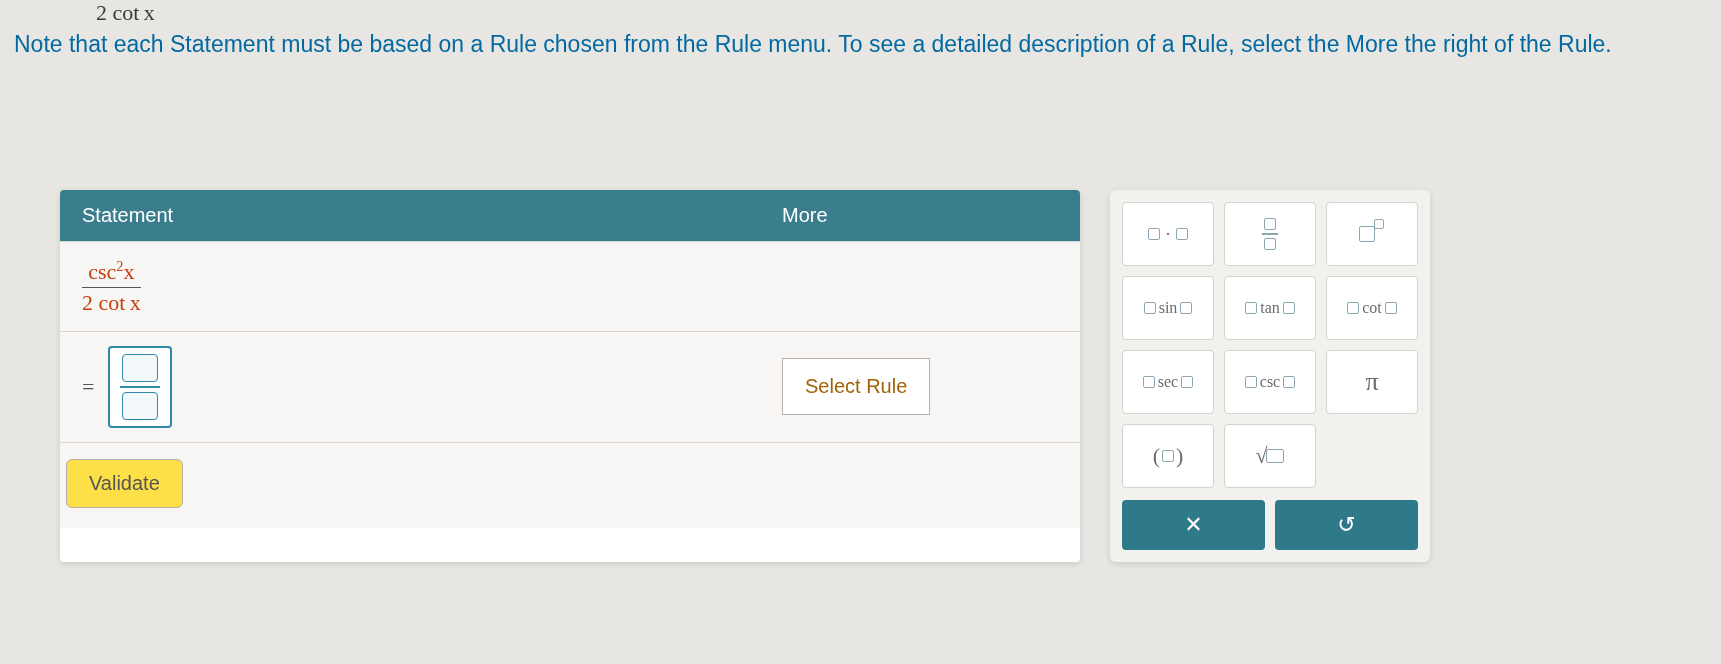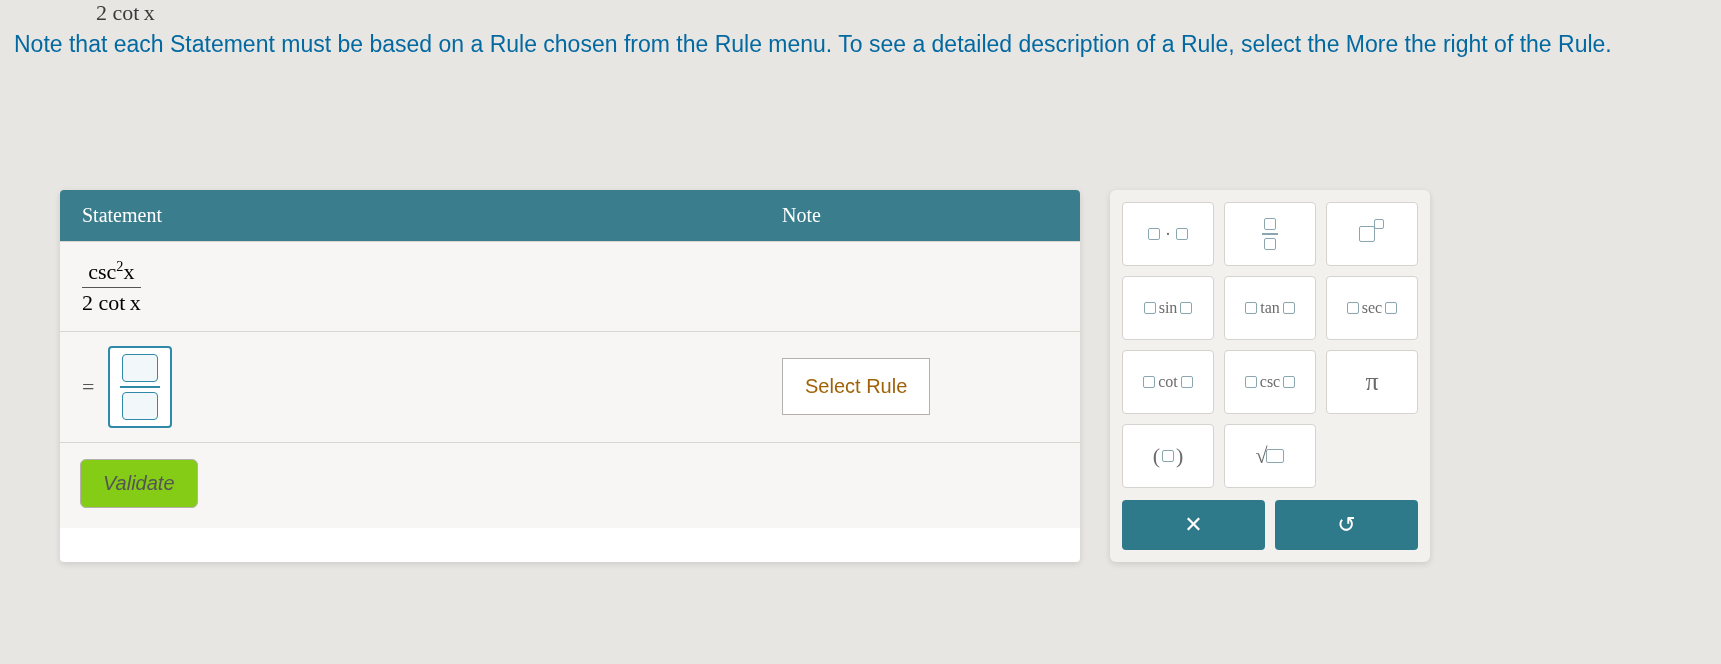--- a/index.html
+++ b/index.html
@@ -42,34 +42,34 @@
     border-radius: 4px;
     box-shadow: 0 2px 6px rgba(0,0,0,.12);
     overflow: hidden;
   }
   .tbl-head {
     display: flex;
     background: #3a7d8c;
     color: #fff;
     font-size: 20px;
   }
-  .tbl-head > div { padding: 14px 22px; font-family: Liberation Serif, serif; }
+  .tbl-head > div { padding: 14px 22px; }
   .col-stmt { flex: 0 0 700px; }
   .col-rule { flex: 1; }
   .tbl-row {
     display: flex;
     border-top: 1px solid #d9d6d2;
     background: #f7f6f4;
     min-height: 90px;
   }
   .tbl-row .col-stmt, .tbl-row .col-rule { padding: 14px 22px; display:flex; align-items:center;}
   .math {
     font-family: 'Times New Roman', serif;
     font-size: 22px;
-    color: #000000;
+    color: #c2410c;
   }
   .fraction {
     display: inline-flex;
     flex-direction: column;
     align-items: center;
     vertical-align: middle;
     line-height: 1.15;
   }
   .fraction .num { border-bottom: 1.5px solid #555; padding: 0 6px 2px; }
   .fraction .den { padding-top: 2px; }
@@ -105,30 +105,29 @@
   .select-rule-btn {
     border: 1.5px solid #b5b0ab;
     background: #fff;
     padding: 16px 22px;
     border-radius: 0;
     font-size: 20px;
     color: #a16207;
     cursor: pointer;
   }
   .validate-btn {
-    margin: 16px 20px 20px;
+    margin: 16px 6px 20px;
     display: inline-block;
     border: 1.5px solid #b5b0ab;
-    background: #84cc16;
+    background: #fde047;
     padding: 12px 22px;
     border-radius: 6px;
     font-size: 20px;
     color: #555;
     cursor: pointer;
-    font-style: italic;
   }
   .validate-row { border-top: 1px solid #d9d6d2; background:#f7f6f4;}
   
   .keypad {
     width: 320px;
     background: #f3f1ee;
     border-radius: 6px;
     padding: 12px;
     box-shadow: 0 2px 6px rgba(0,0,0,.12);
   }
@@ -196,21 +195,21 @@
 
 <div class="top-text">
   <span>Note that each Statement must be based on a Rule chosen from the Rule menu. To see a detailed description of a Rule, select the More the right of the Rule.</span>
 </div>
 
 <div class="main-area">
 
   <div class="proof-table">
     <div class="tbl-head">
       <div class="col-stmt"><span>Statement</span></div>
-      <div class="col-rule"><span>Note</span></div>
+      <div class="col-rule"><span>More</span></div>
     </div>
 
     <div class="tbl-row">
       <div class="col-stmt">
         <span class="math">
           <span class="fraction">
             <span class="num"><span>csc</span><sup>2</sup><span>x</span></span>
             <span class="den">2 cot x</span>
           </span>
         </span>
@@ -262,26 +261,26 @@
           <span class="mini-box"></span>
       </div>
       <div class="key">
         <span class="mini-box"></span>
           <span style="margin:16px 2px">tan</span>
           <span class="mini-box"></span>
       </div>
 
       <div class="key">
         <span class="mini-box"></span>
+          <span style="margin:0 2px">cot</span>
+          <span class="mini-box"></span>
+      </div>
+      <div class="key">
+        <span class="mini-box"></span>
           <span style="margin:0 2px">sec</span>
-          <span class="mini-box"></span>
-      </div>
-      <div class="key">
-        <span class="mini-box"></span>
-          <span style="margin:0 2px">cot</span>
           <span class="mini-box"></span>
       </div>
       <div class="key">
         <span class="mini-box"></span>
           <span style="margin:0 2px">csc</span>
           <span class="mini-box"></span>
       </div>
 
       <div class="key" style="font-size:26px">
         <span>π</span>

